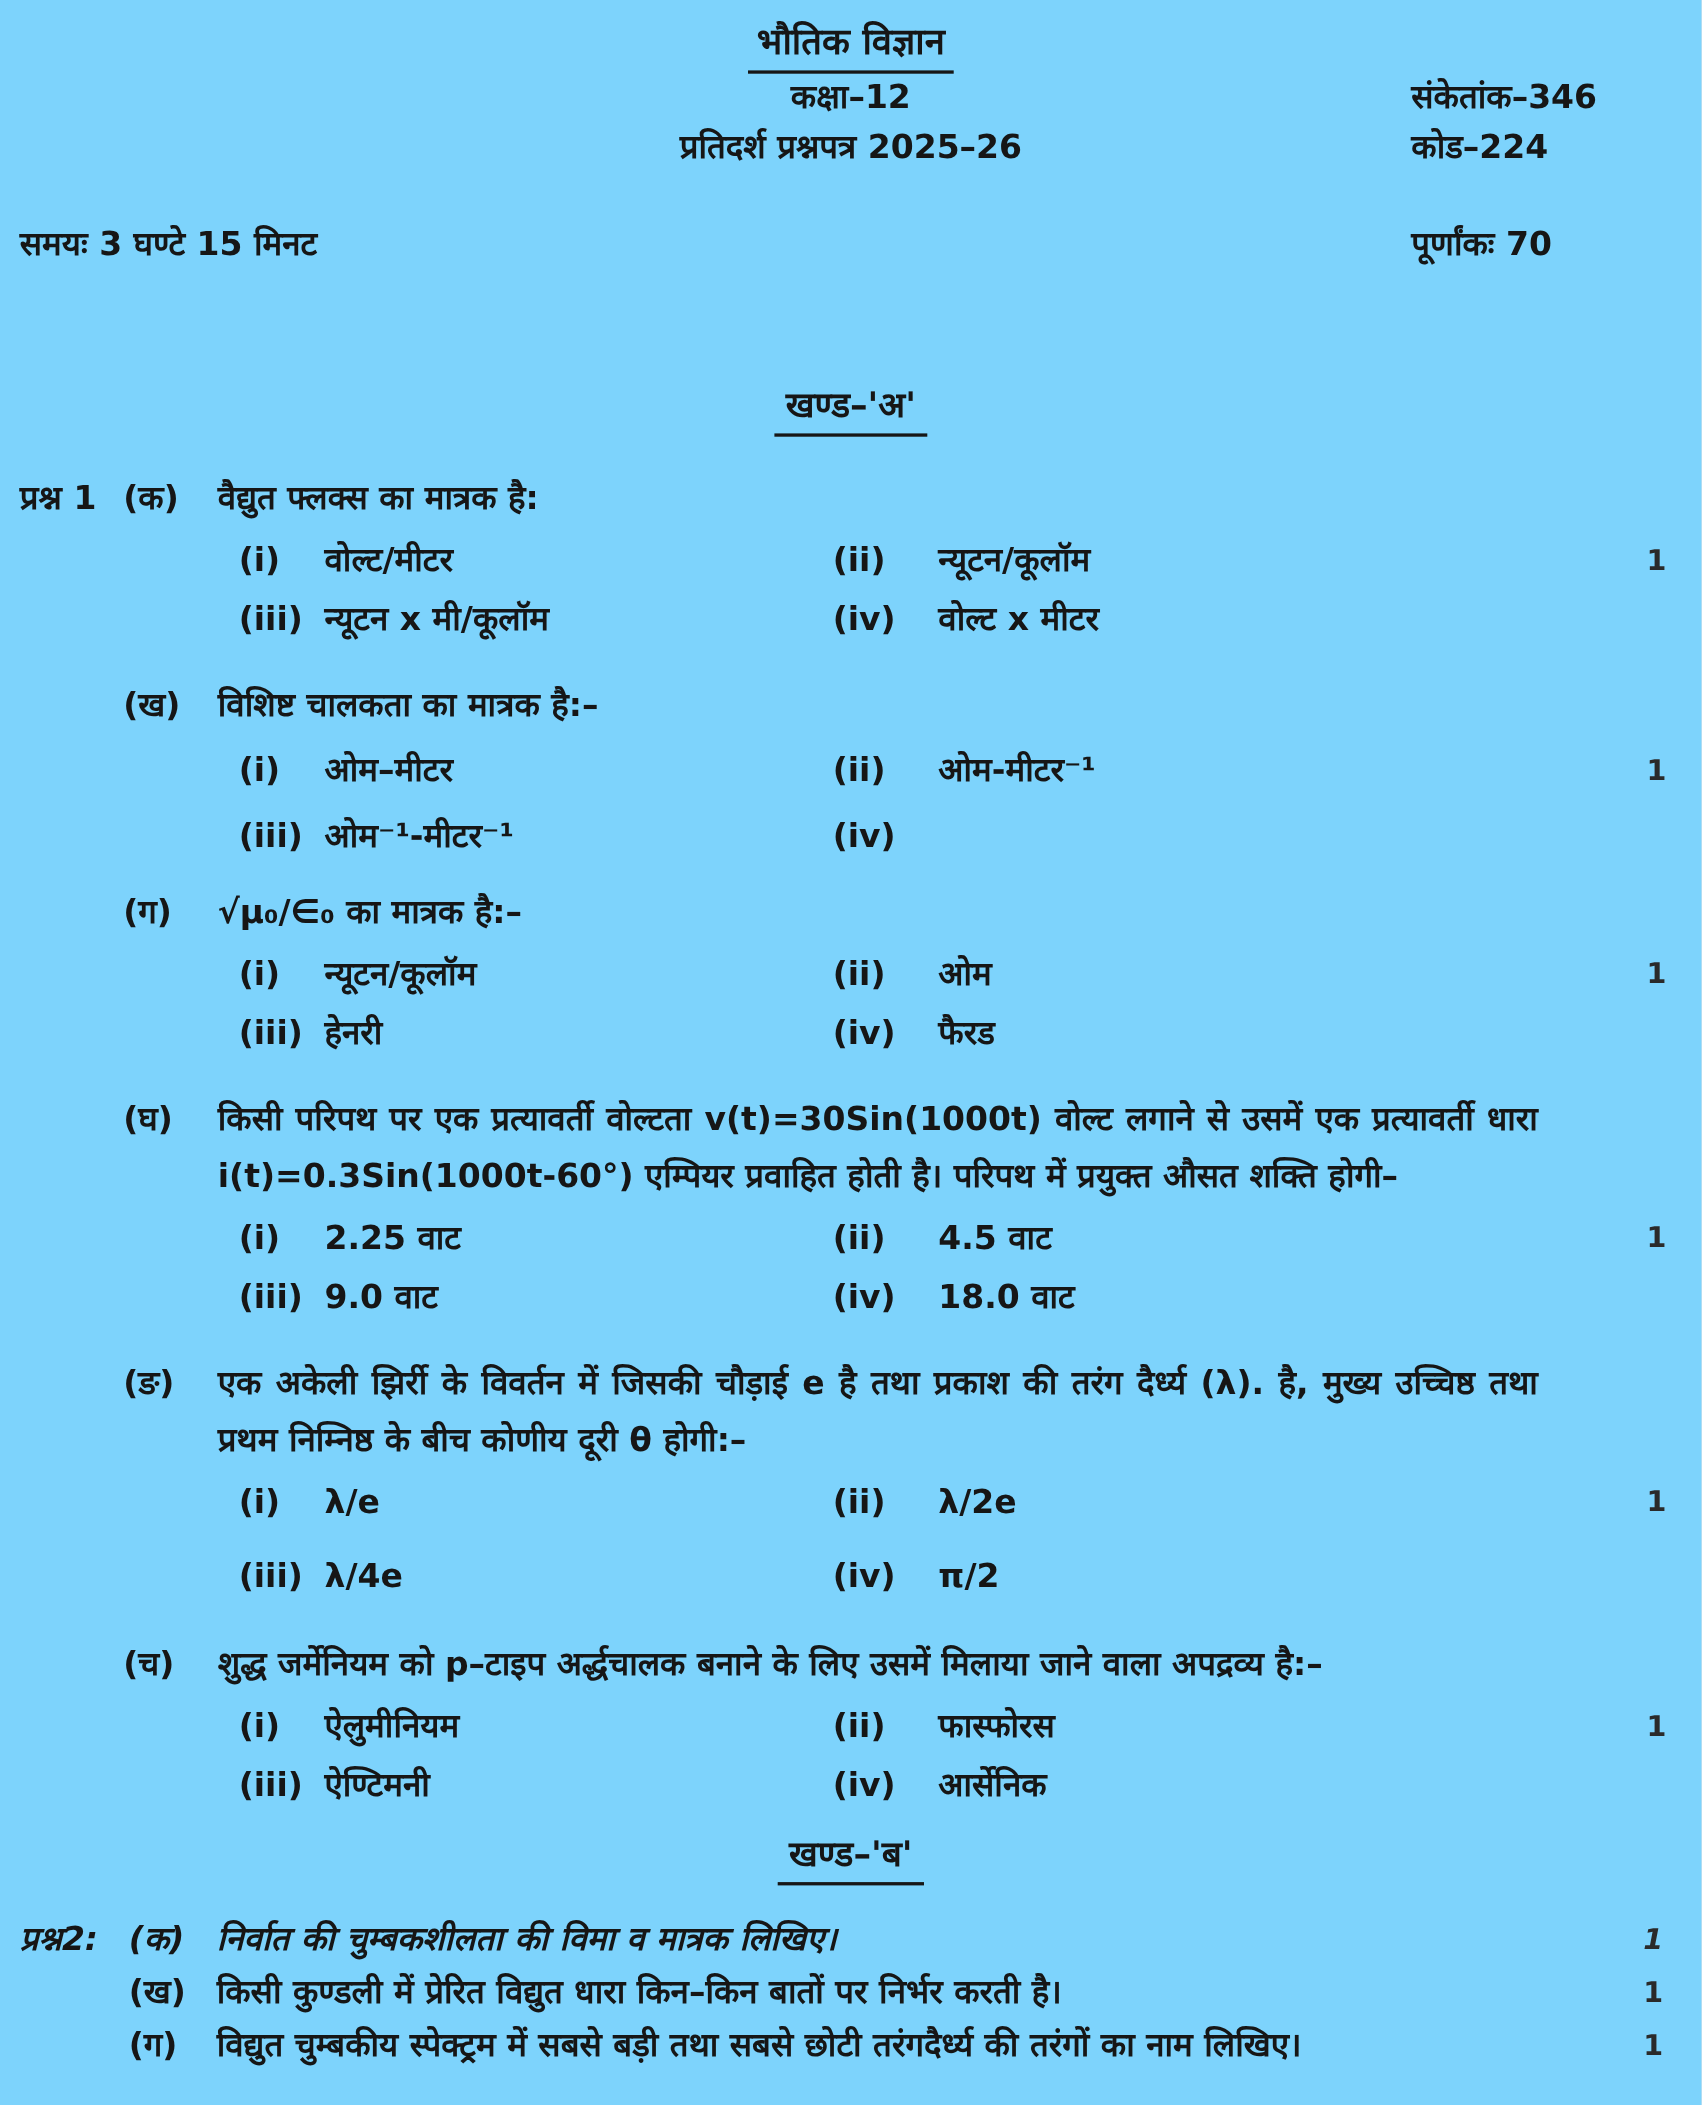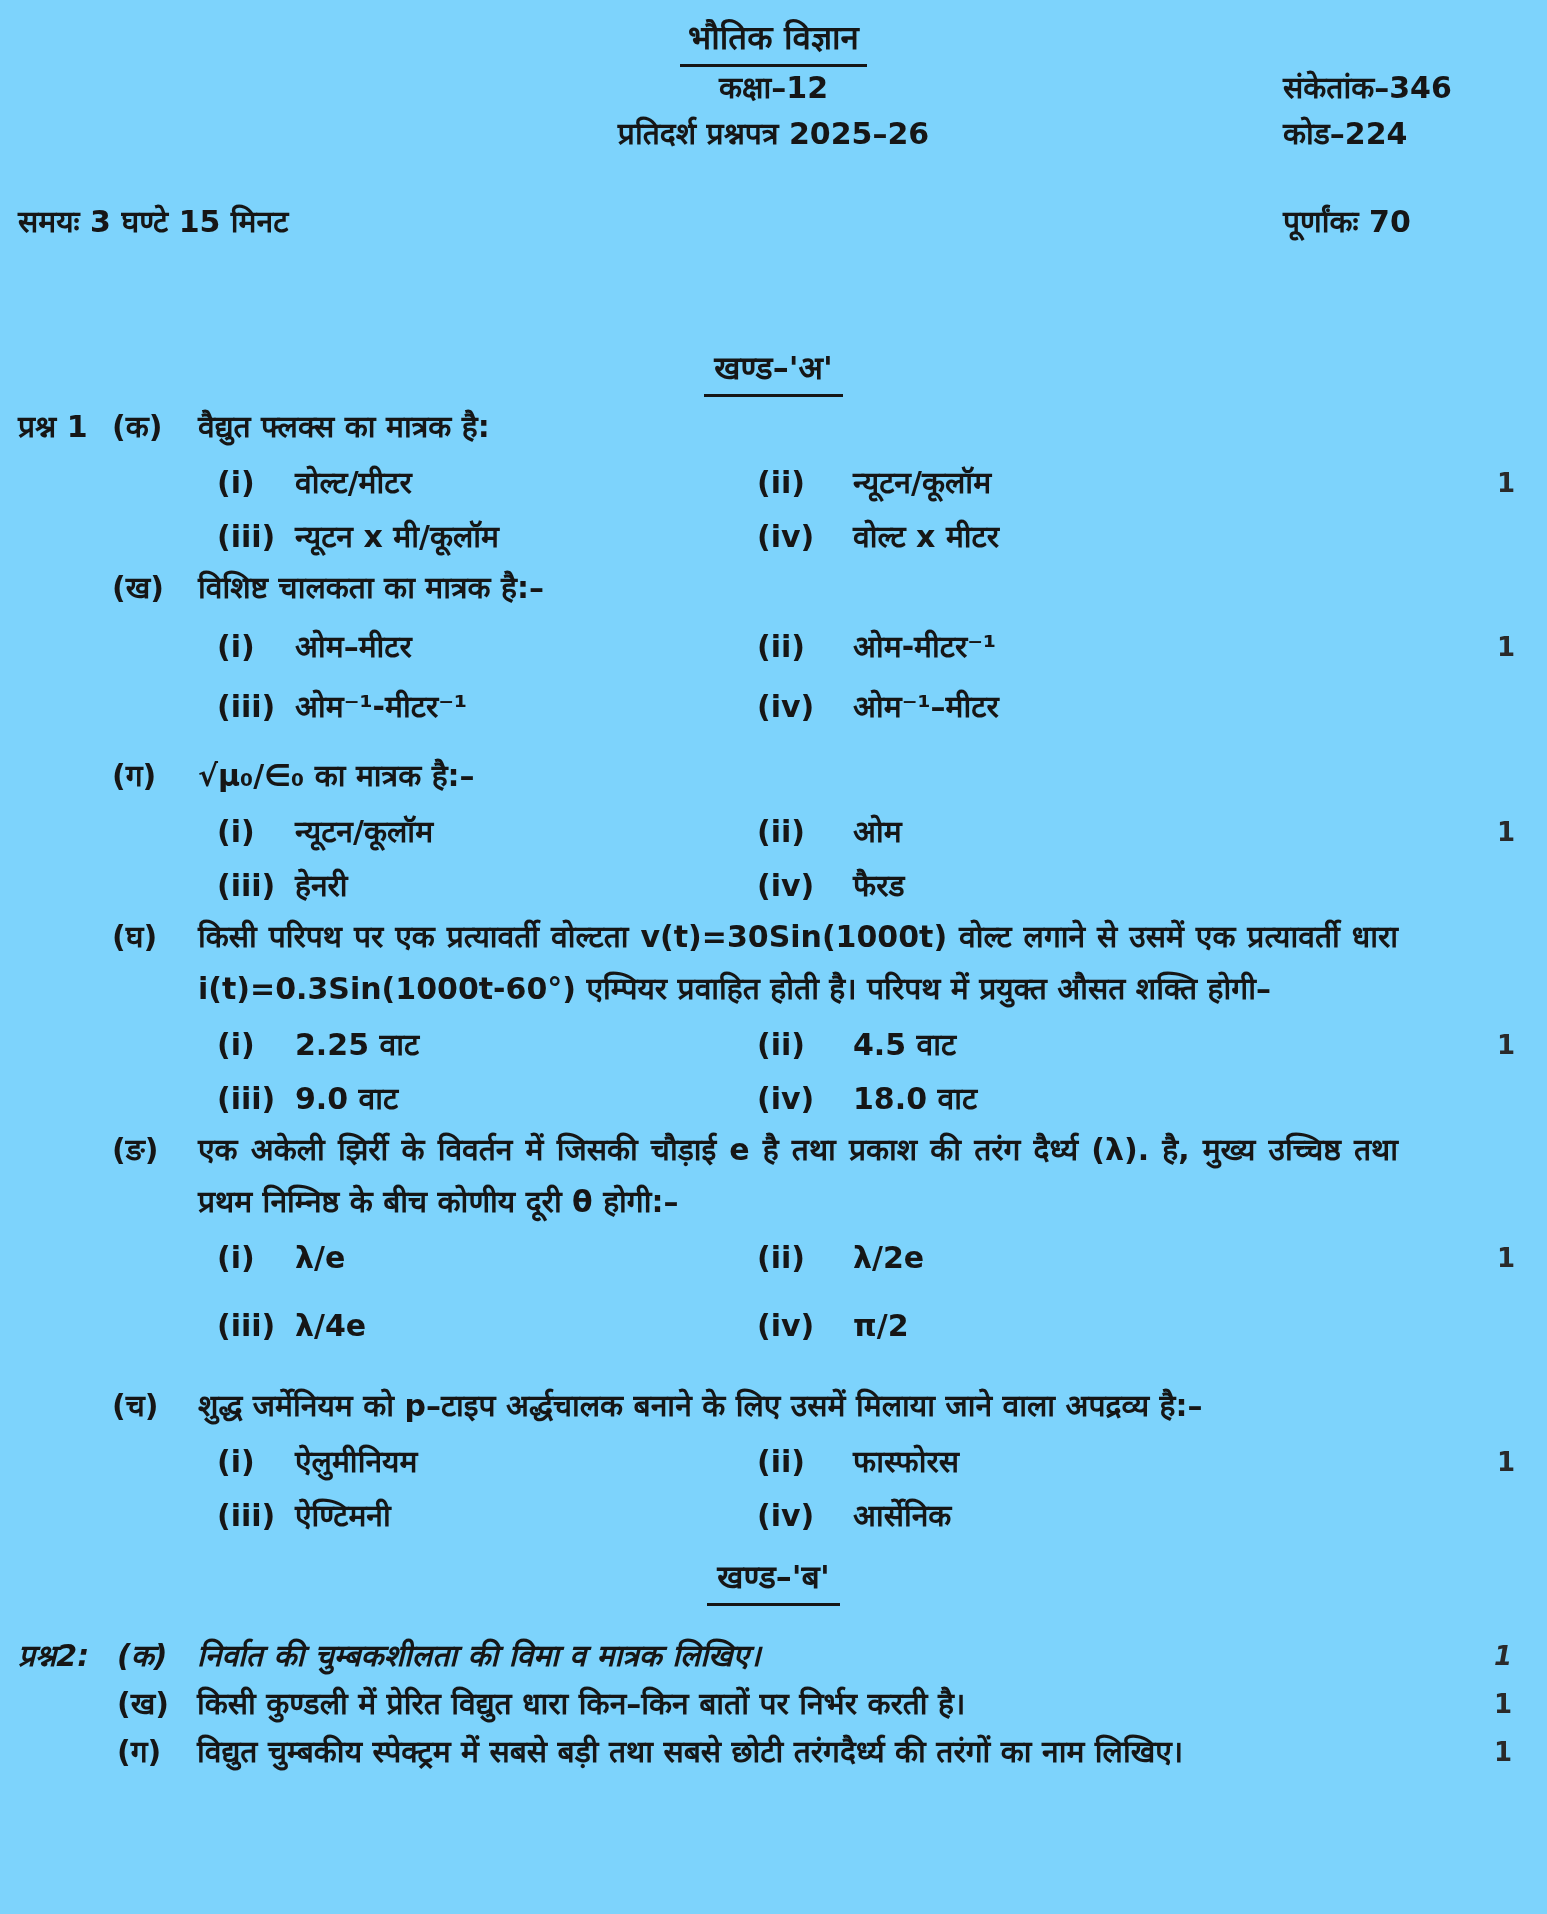--- a/index.html
+++ b/index.html
@@ -34,21 +34,21 @@
   
   .section-heading { text-align: center; font-size: 32px; font-weight: 700; height: 55px; }
   .section-heading .u { border-bottom: 3px solid #161616; padding: 0 10px 7px 10px; }
   .sec-b { margin-top: 14px; }
 
   
   .prow {
     display: grid;
     grid-template-columns: 112px 86px 1200px;
     line-height: 52px;
-    margin-top: 1px;
+    margin-top: 28px;
     align-items: start;
   }
   .prow .qnum { padding-left: 18px; white-space: nowrap; }
   .prow .ptext { text-align: justify; }
 
   
   .orow {
     display: grid;
     grid-template-columns: 78px 462px 96px 464px 1fr;
     margin-left: 217px;
@@ -129,21 +129,20 @@
       <span>(i)</span>
       <span>ओम–मीटर</span>
       <span>(ii)</span>
       <span>ओम-मीटर⁻¹</span>
       <span class="mark">1</span>
     </div>
     <div class="orow sup-row">
       <span>(iii)</span>
       <span>ओम⁻¹-मीटर⁻¹</span>
       <span>(iv)</span>
-      <span>ओम⁻¹–मीटर</span>
       <span class="mark"></span>
     </div>
   </div>
 
   <div>
     <div class="prow mt-16">
       <span class="qnum"></span>
       <span class="plabel">(ग)</span>
       <div class="ptext">√μ₀/∈₀ का मात्रक है:–</div>
     </div>

